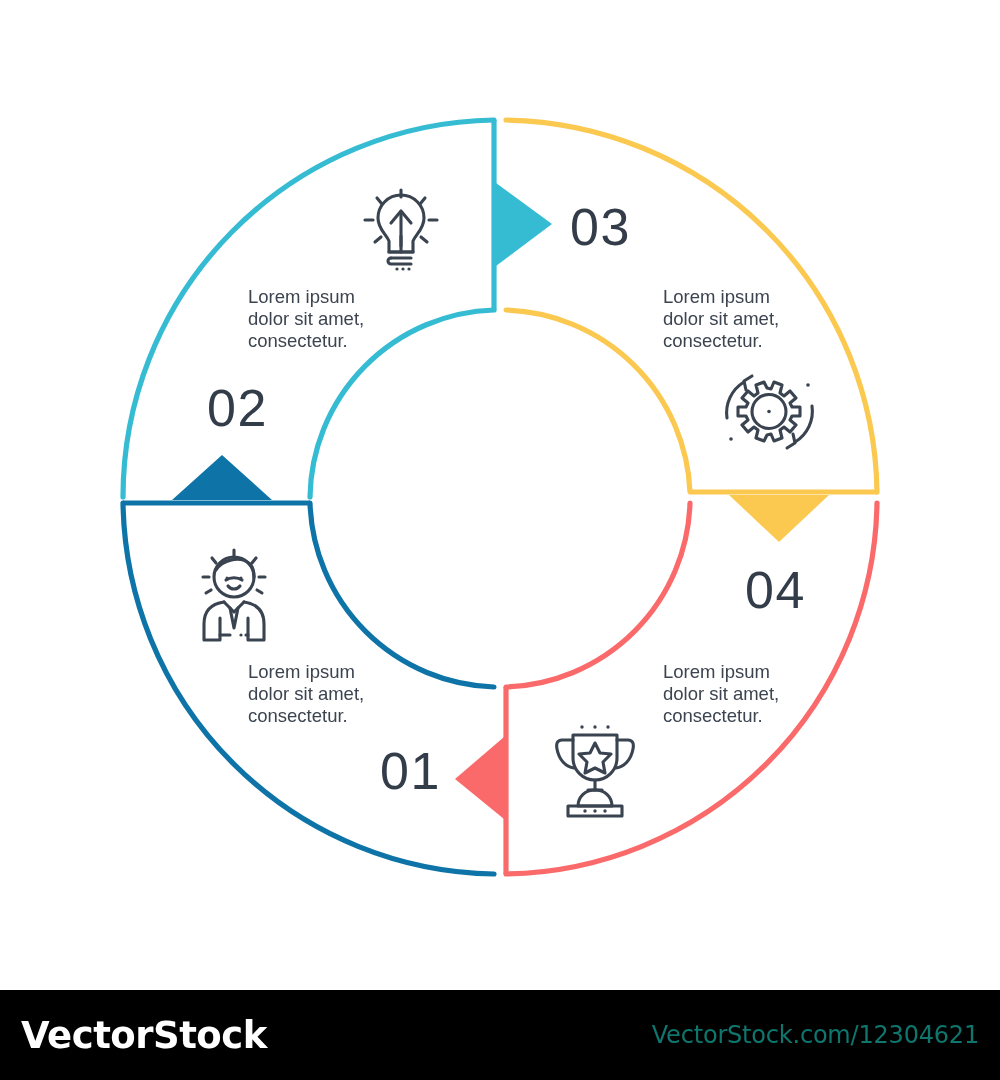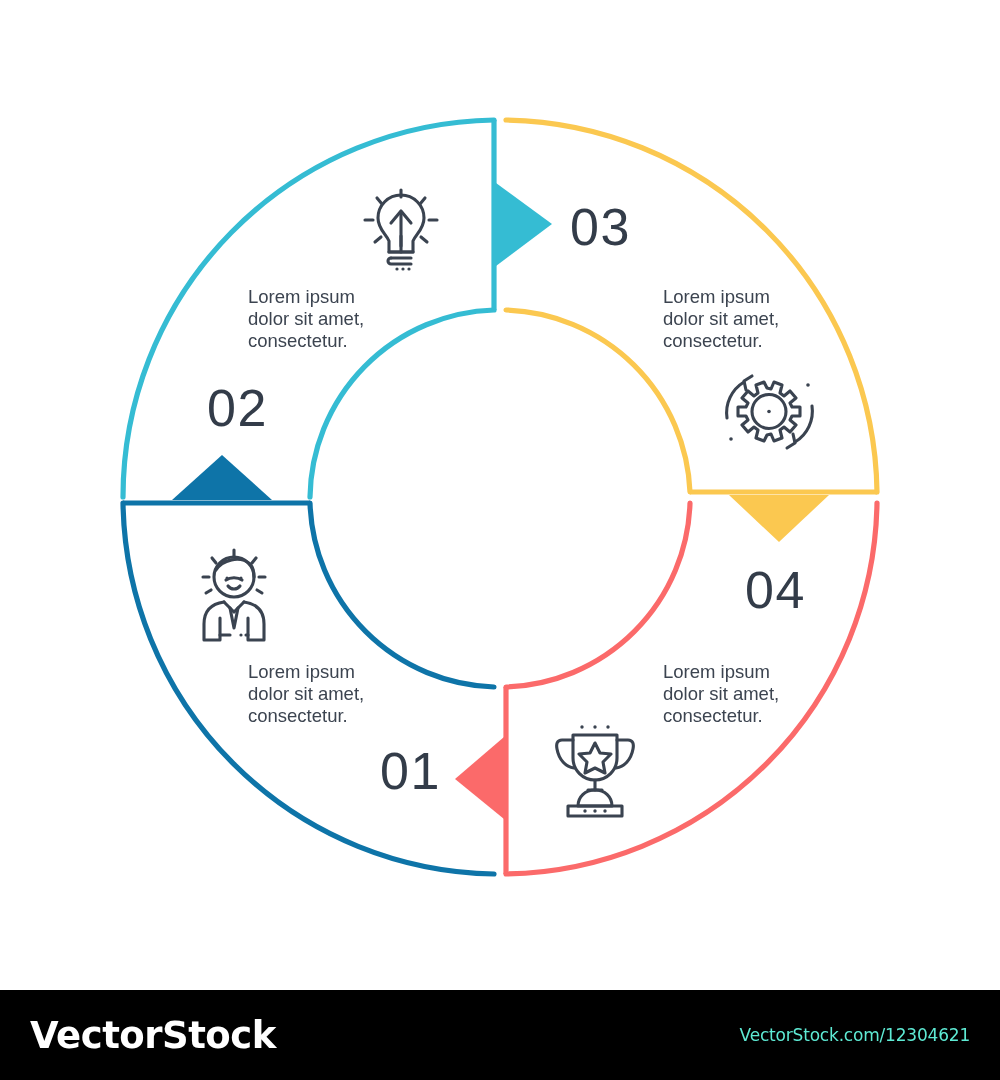--- a/index.html
+++ b/index.html
@@ -54,33 +54,33 @@
     position: absolute;
     left: 0;
     top: 990px;
     width: 1000px;
     height: 90px;
     background: #000000;
     display: flex;
     align-items: center;
     justify-content: space-between;
     box-sizing: border-box;
-    padding: 0 30px;
+    padding: 0 21px;
   }
   #footer-bar .wm-left {
     color: #ffffff;
     font-family: "DejaVu Sans", sans-serif;
     font-size: 37px;
     font-weight: 700;
     letter-spacing: -0.5px;
   }
   #footer-bar .wm-right {
-    color: #5eead4;
+    color: #0f766e;
     font-family: "DejaVu Sans", sans-serif;
-    font-size: 17px;
+    font-size: 24px;
     font-weight: 400;
     letter-spacing: -0.2px;
   }
 </style>
 </head>
 <body>
 
 <div id="diagram-stage">
   <svg id="diagram-svg" viewBox="0 0 1000 990" xmlns="http://www.w3.org/2000/svg">
 

